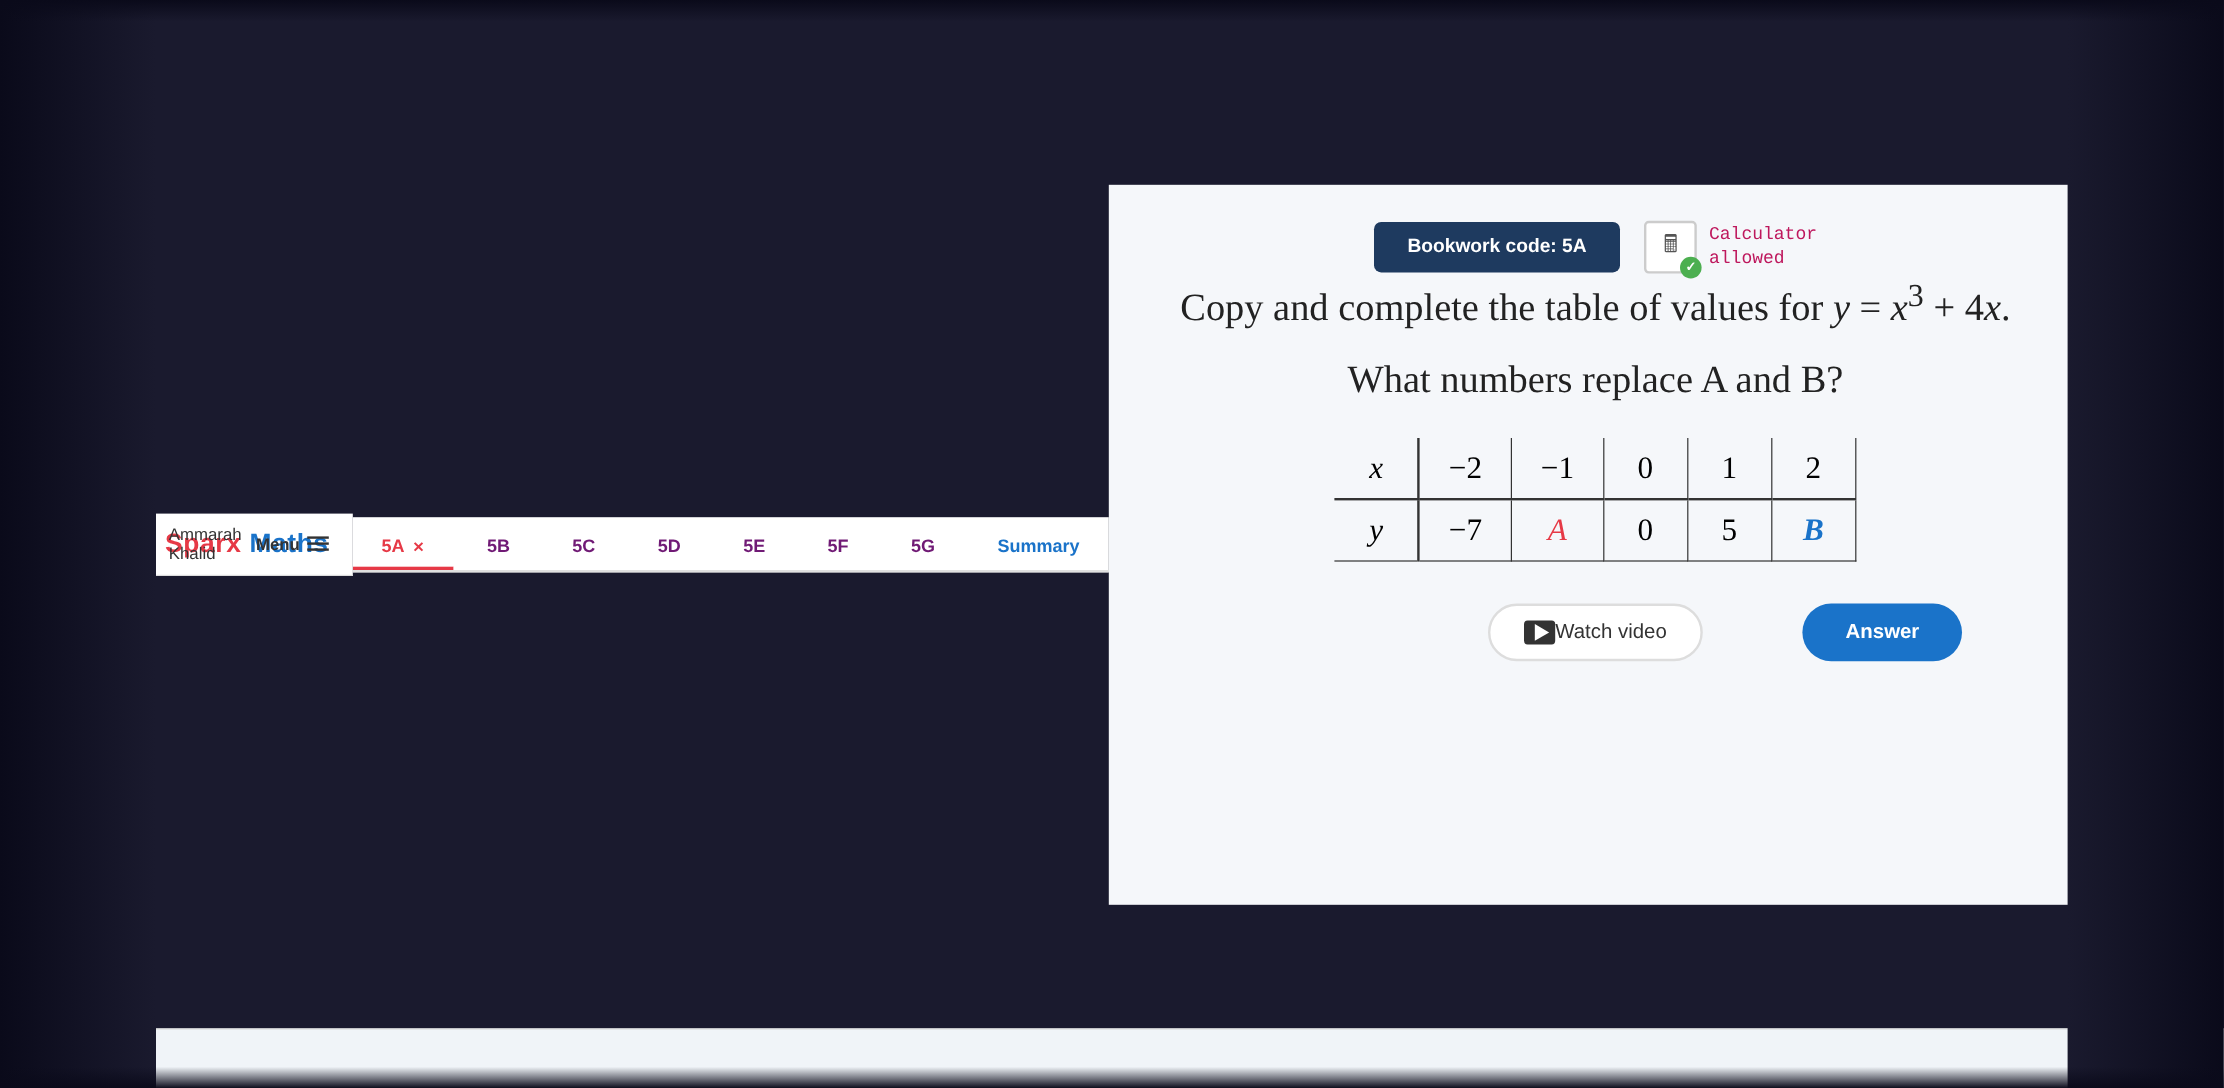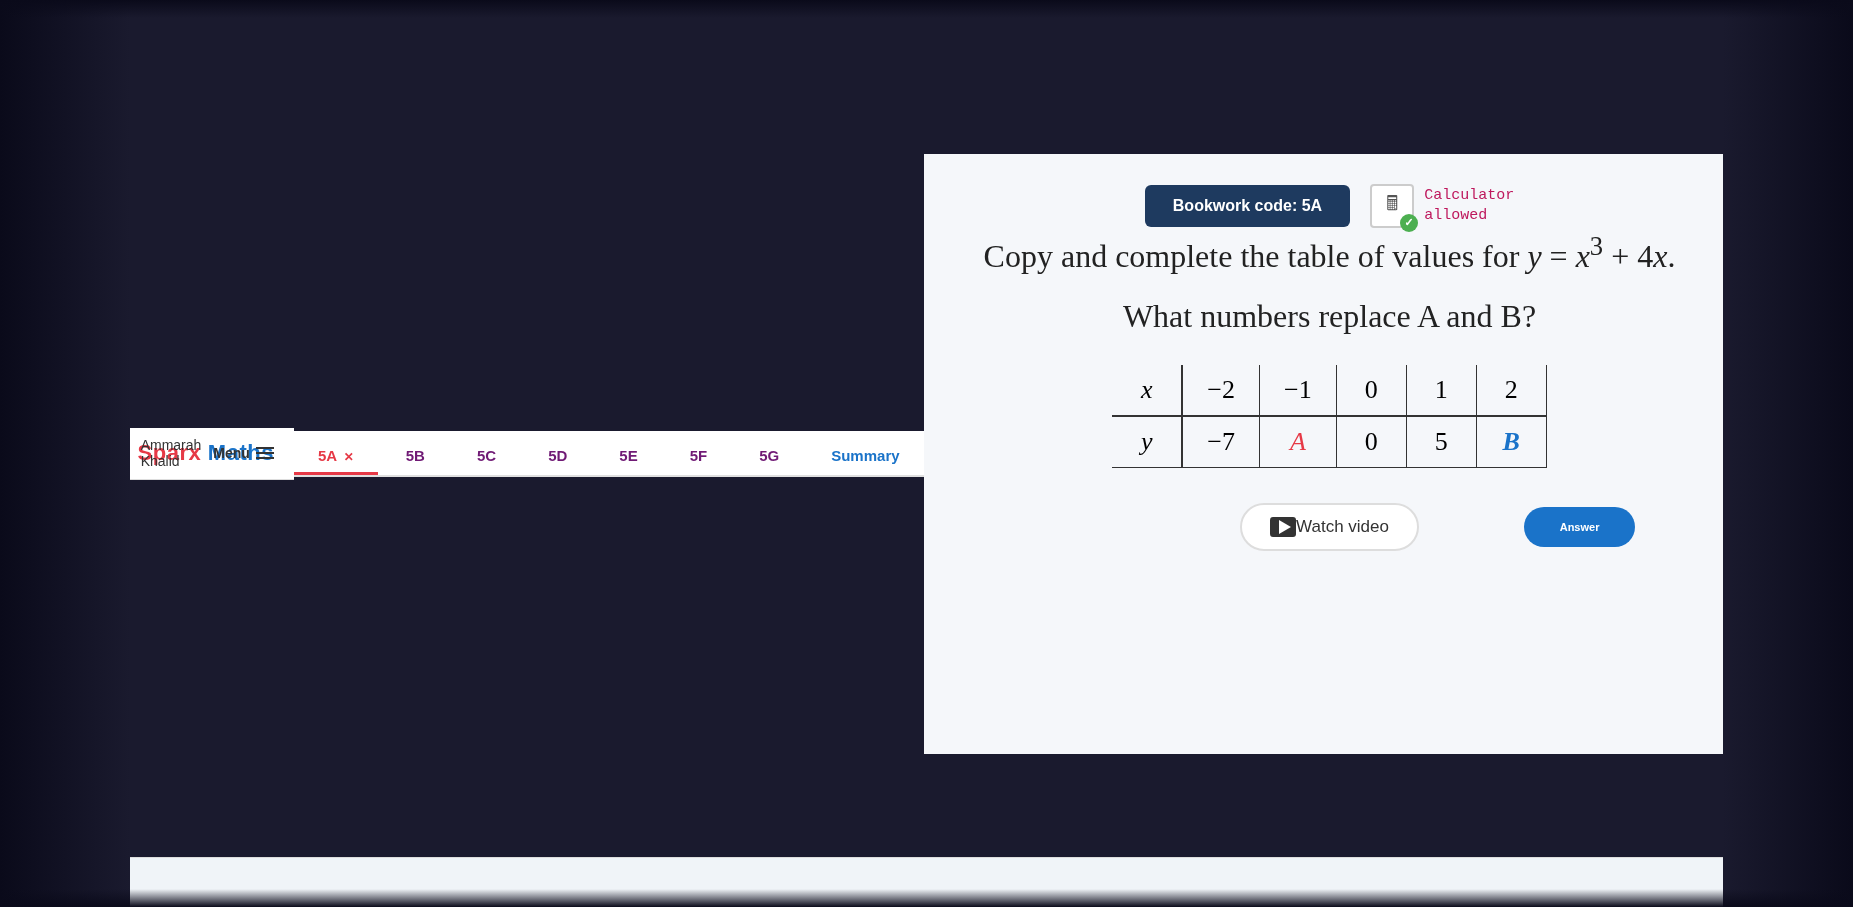--- a/index.html
+++ b/index.html
@@ -299,21 +299,21 @@
 
     .answer-btn {
       position: absolute;
       right: 40px;
       background: #1a73c9;
       color: white;
       border: none;
       border-radius: 30px;
       padding: 14px 36px;
       font-family: Arial, sans-serif;
-      font-size: 11px;
+      font-size: 17px;
       font-weight: 600;
       cursor: pointer;
     }
 
     
     .bottom-nav {
       position: absolute;
       bottom: 0;
       width: 100%;
       background: #f0f4f8;

